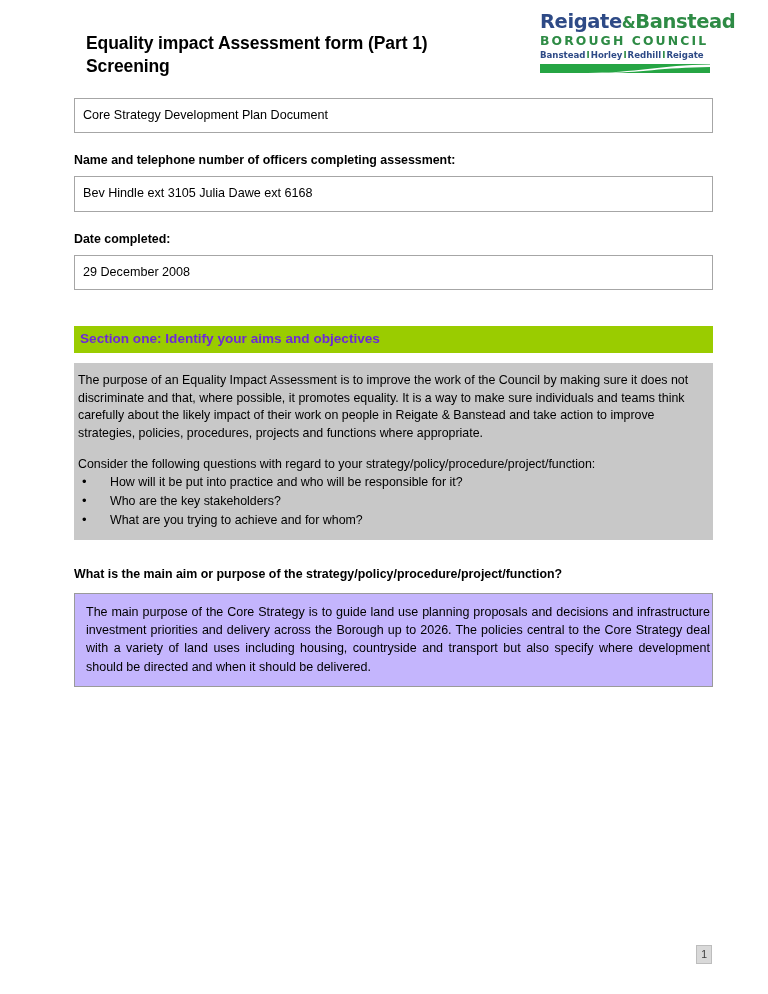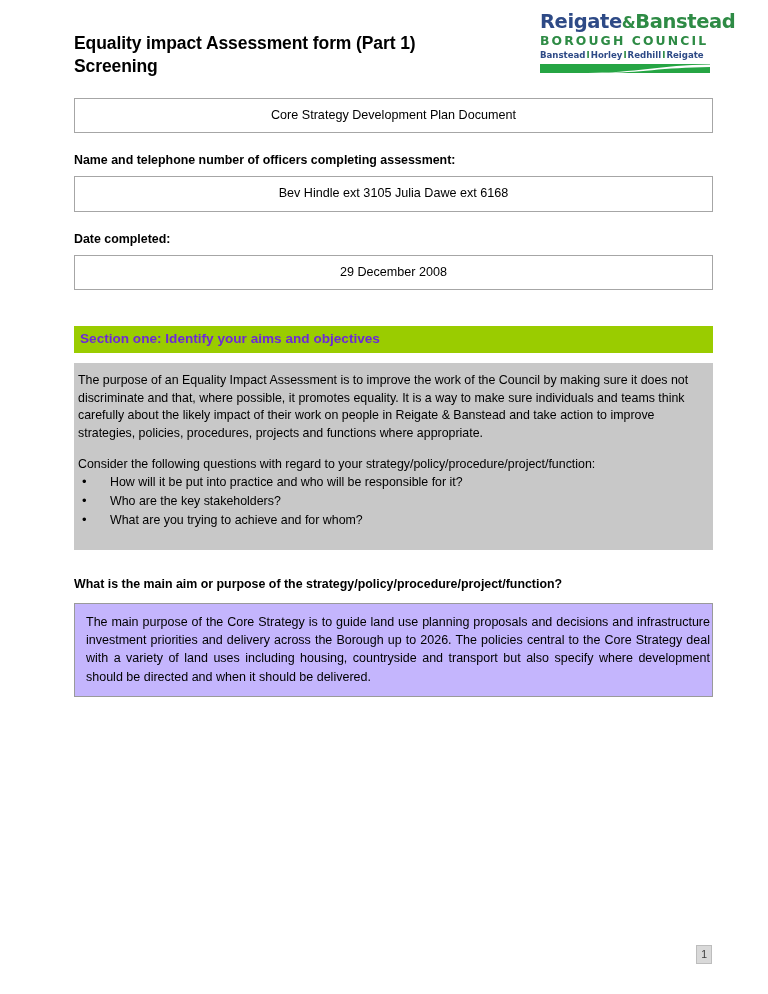--- a/index.html
+++ b/index.html
@@ -28,21 +28,21 @@
     position: relative;
     padding: 18px 56px 0 74px;
     min-height: 80px;
   }
   .doc-title {
     font-size: 17.5px;
     font-weight: bold;
     line-height: 1.32;
     letter-spacing: -0.1px;
     max-width: 420px;
-    margin: 14px 0 0 0;
+    margin: 14px 0 0 12px;
   }
 
   
   .logo {
     position: absolute;
     top: 12px;
     right: 56px;
     width: 172px;
     text-align: left;
   }
@@ -98,21 +98,20 @@
   }
   .field-box {
     border: 1px solid #a6a6a6;
     background: #ffffff;
     box-sizing: border-box;
     width: 639px;
     padding: 8px 8px 9px 8px;
     font-size: 12.6px;
     line-height: 1.3;
     min-height: 31px;
-    text-align: center;
   }
   .field-box.tall {
     min-height: 33px;
   }
 
   
   .section-bar {
     background: #9acc00;
     width: 639px;
     box-sizing: border-box;
@@ -122,21 +121,21 @@
     font-weight: bold;
     color: #6d28d9;
     line-height: 1.32;
   }
 
   
   .info-panel {
     background: #c8c8c8;
     width: 639px;
     box-sizing: border-box;
-    padding: 9px 10px 20px 4px;
+    padding: 9px 10px 10px 4px;
     margin-top: 10px;
     font-size: 12.4px;
     line-height: 1.42;
   }
   .info-panel p {
     margin: 0 0 13px 0;
   }
   .info-panel p:last-of-type { margin-bottom: 0; }
   .info-panel ul {
     margin: 0;

